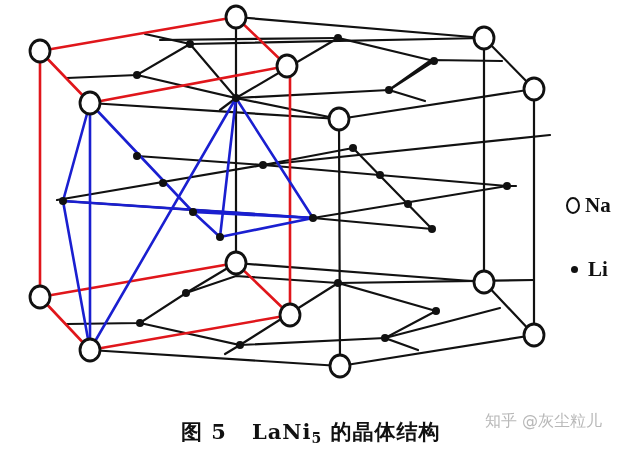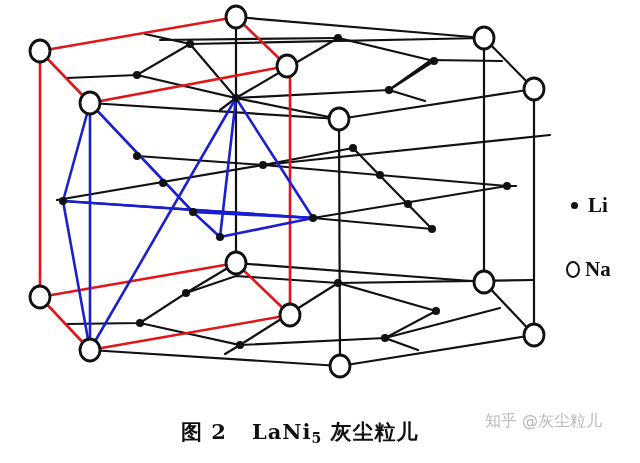--- a/index.html
+++ b/index.html
@@ -130,28 +130,28 @@
     <ellipse cx="290" cy="315" rx="10" ry="11"></ellipse>
     <ellipse cx="90" cy="350" rx="10" ry="11"></ellipse>
     <ellipse cx="484" cy="282" rx="10" ry="11"></ellipse>
     <ellipse cx="534" cy="335" rx="10" ry="11"></ellipse>
     <ellipse cx="340" cy="366" rx="10" ry="11"></ellipse>
   </g>
 </svg>
 
 <div class="legend">
   <div class="legend-row">
+    <span class="legend-circle"></span>
+    <span>Na</span>
+  </div>
+  <div class="legend-row">
     <span class="legend-dot"></span>
     <span>Li</span>
-  </div>
-  <div class="legend-row">
-    <span class="legend-circle"></span>
-    <span>Na</span>
   </div>
 </div>
 
 <div class="caption">
-  <span>图 2</span>&nbsp;&nbsp;
+  <span>图 5</span>&nbsp;&nbsp;
   <span><span>LaNi</span><span class="sub">5</span></span>
-  <span>灰尘粒儿</span>
+  <span>的晶体结构</span>
 </div>
 
 <div class="watermark">知乎 @灰尘粒儿</div>
 
 </body></html>

